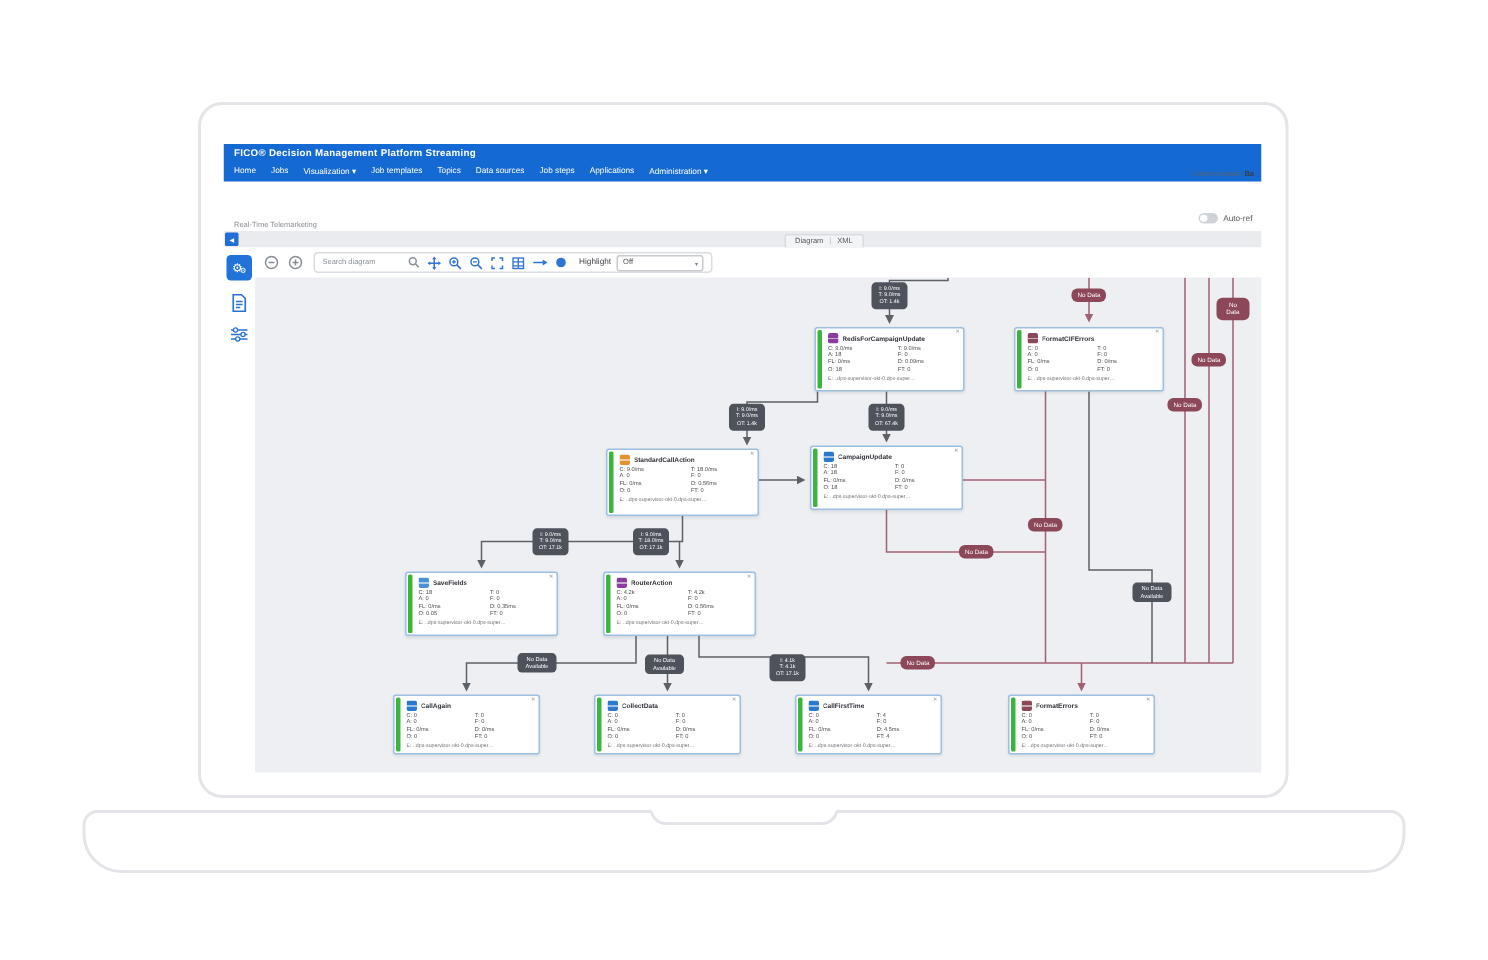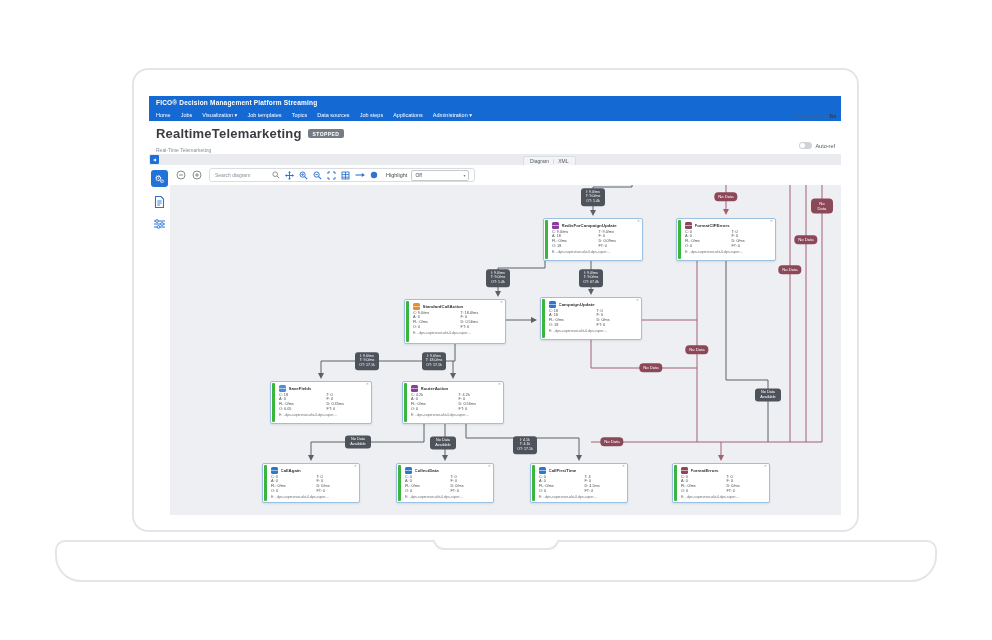--- a/index.html
+++ b/index.html
@@ -96,24 +96,20 @@
         <span>Applications</span>
         <span>Administration ▾</span>
       </div>
     </div>
 
     <div class="tenant-row">
       <span>Current tenant:</span>
       <b>Ba</b>
     </div>
 
-    <div class="page-title-row">
-      <span class="page-title">RealtimeTelemarketing</span>
-      <span class="status-badge">STOPPED</span>
-    </div>
     <div class="page-subtitle">Real-Time Telemarketing</div>
     <div class="auto-refresh">
       <span class="toggle">
           <span class="knob"></span>
         </span>
       <span>Auto-ref</span>
     </div>
 
     <div class="tabbar"></div>
     <div class="collapse-btn">

